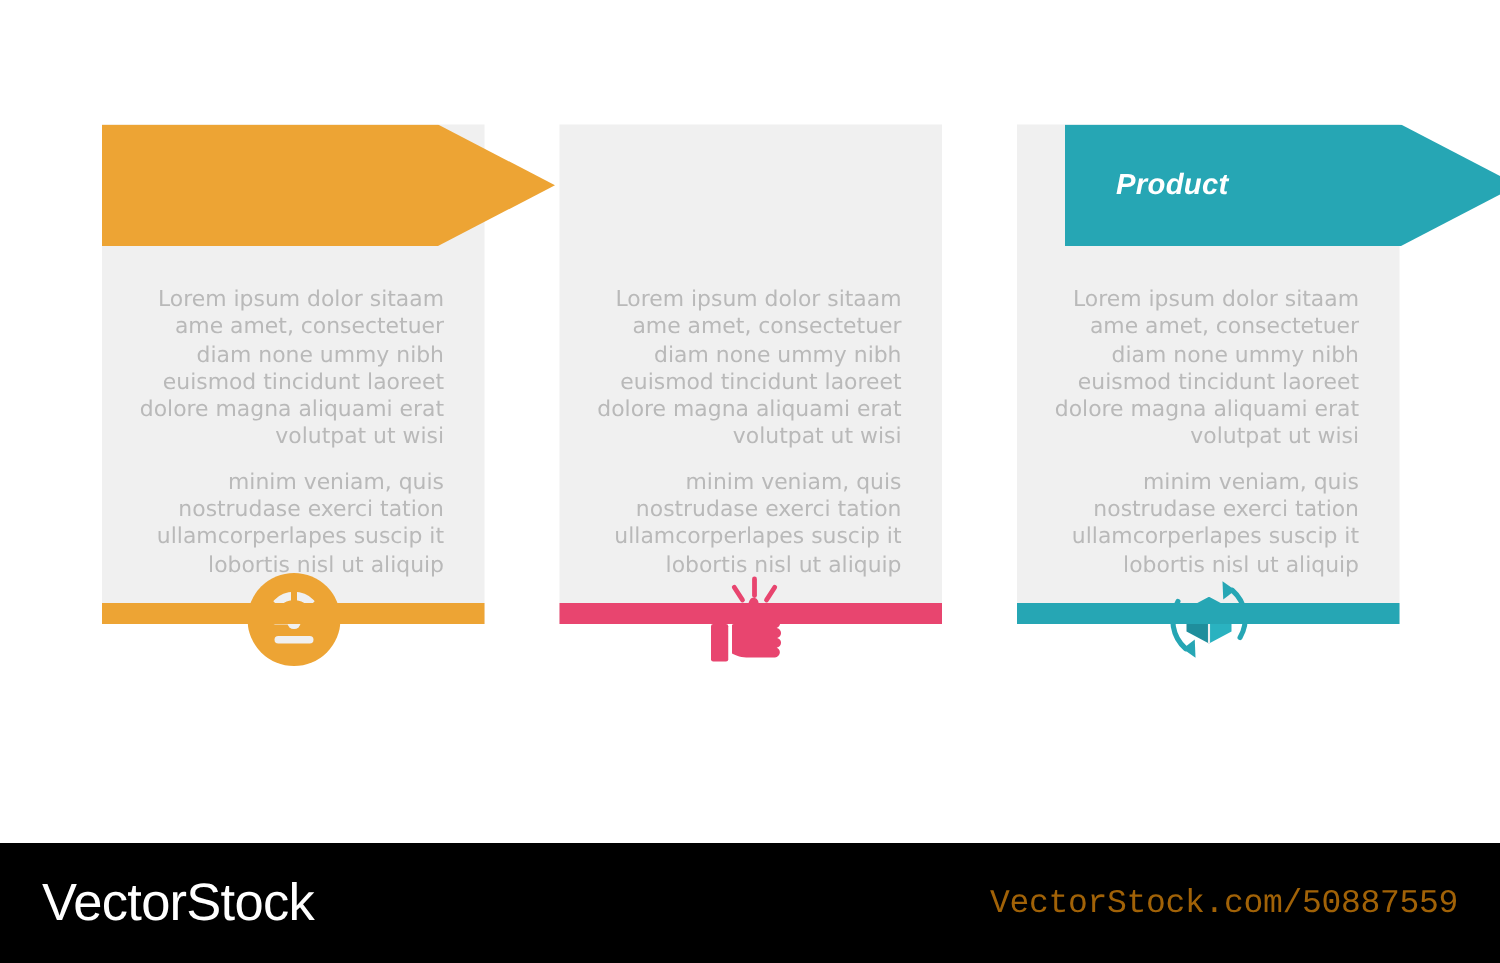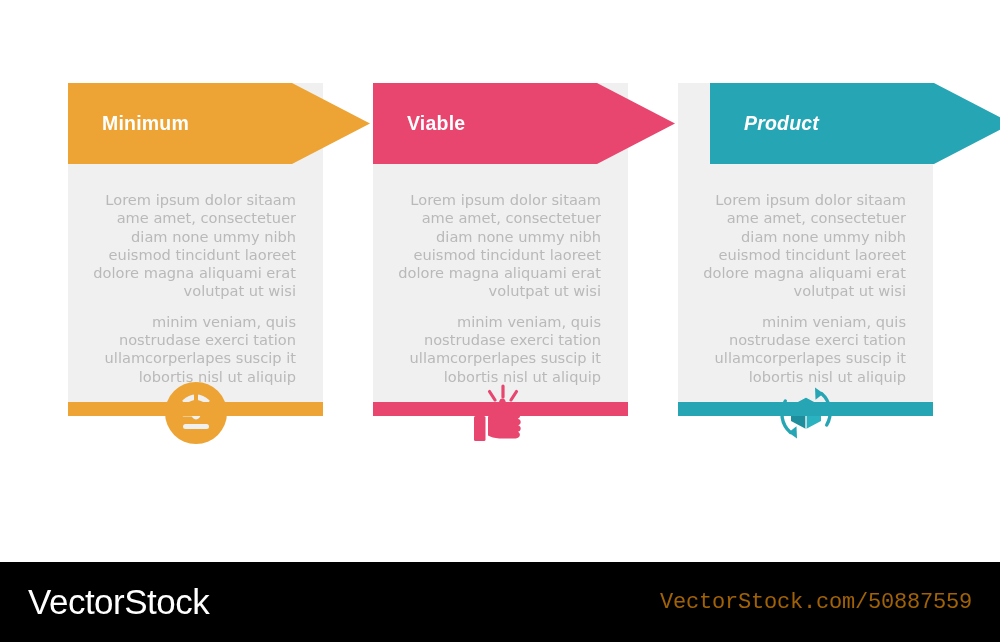--- a/index.html
+++ b/index.html
@@ -142,21 +142,20 @@
           <circle cx="31" cy="33" r="4.4" fill="#f0f0f0"></circle>
           <rect x="17" y="31.6" width="15" height="2.8" rx="1.4" fill="#f0f0f0"></rect>
           <rect x="18" y="42" width="26" height="5" rx="2.5" fill="#f0f0f0"></rect>
         </svg>
       </span>
     </div>
     <div class="bottom-bar orange"></div>
   </div>
   <div class="header-wrap c1">
     <div class="header-arrow orange"></div>
-    <div class="header-title">Minimum</div>
   </div>
 
   <div class="card c2">
     <div class="body-text">
       <p>Lorem ipsum dolor sitaam ame amet, consectetuer diam none ummy  nibh euismod tincidunt laoreet dolore magna aliquami erat volutpat ut wisi</p>
       <p>minim veniam, quis nostrudase exerci tation ullamcorperlapes suscip it lobortis nisl ut aliquip</p>
     </div>
     <div class="icon-slot">
       <span>
         <svg width="62" height="62" viewBox="0 0 62 62">
@@ -175,24 +174,20 @@
                      c1.8 0.3 3 1.6 3 3.3 c0 1.7 -1.1 2.9 -2.6 3.3
                      c1.6 0.4 2.6 1.6 2.6 3.2 c0 1.7 -1.2 3 -2.9 3.3
                      c1.3 0.5 2.1 1.6 2.1 3 c0 2 -1.7 3.6 -4.2 3.6
                      h-16.5 c-4.6 0 -8.6 -1.3 -11.2 -2.8 z"></path>
           </g>
         </svg>
       </span>
     </div>
     <div class="bottom-bar pink"></div>
   </div>
-  <div class="header-wrap c2">
-    <div class="header-arrow pink"></div>
-    <div class="header-title">Viable</div>
-  </div>
 
   <div class="card c3">
     <div class="body-text">
       <p>Lorem ipsum dolor sitaam ame amet, consectetuer diam none ummy  nibh euismod tincidunt laoreet dolore magna aliquami erat volutpat ut wisi</p>
       <p>minim veniam, quis nostrudase exerci tation ullamcorperlapes suscip it lobortis nisl ut aliquip</p>
     </div>
     <div class="icon-slot">
       <span>
         <svg width="64" height="64" viewBox="0 0 64 64">
           <g fill="none" stroke="#26a6b4" stroke-width="3.4" stroke-linecap="round">

